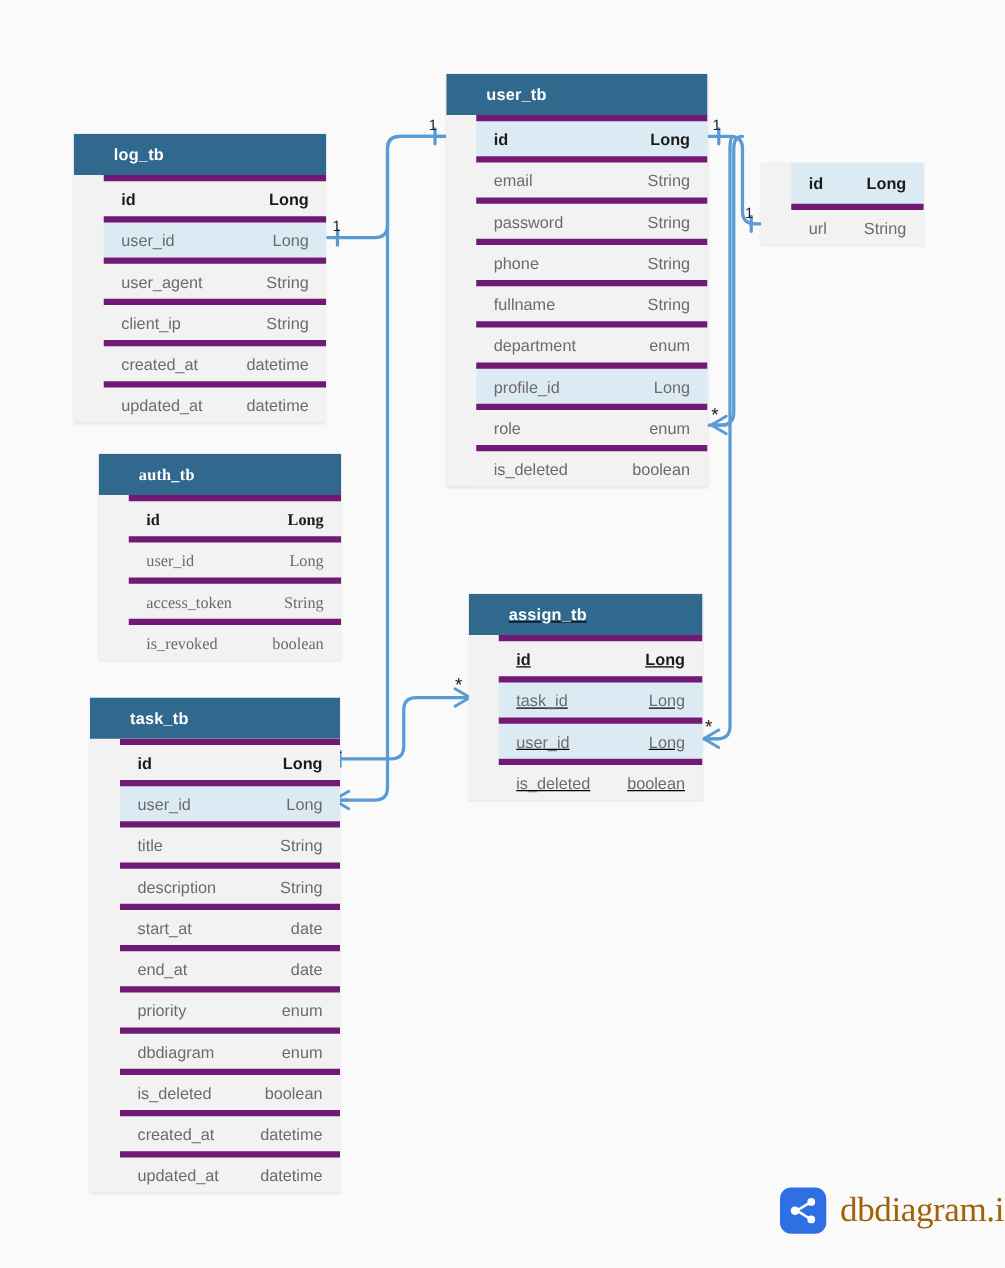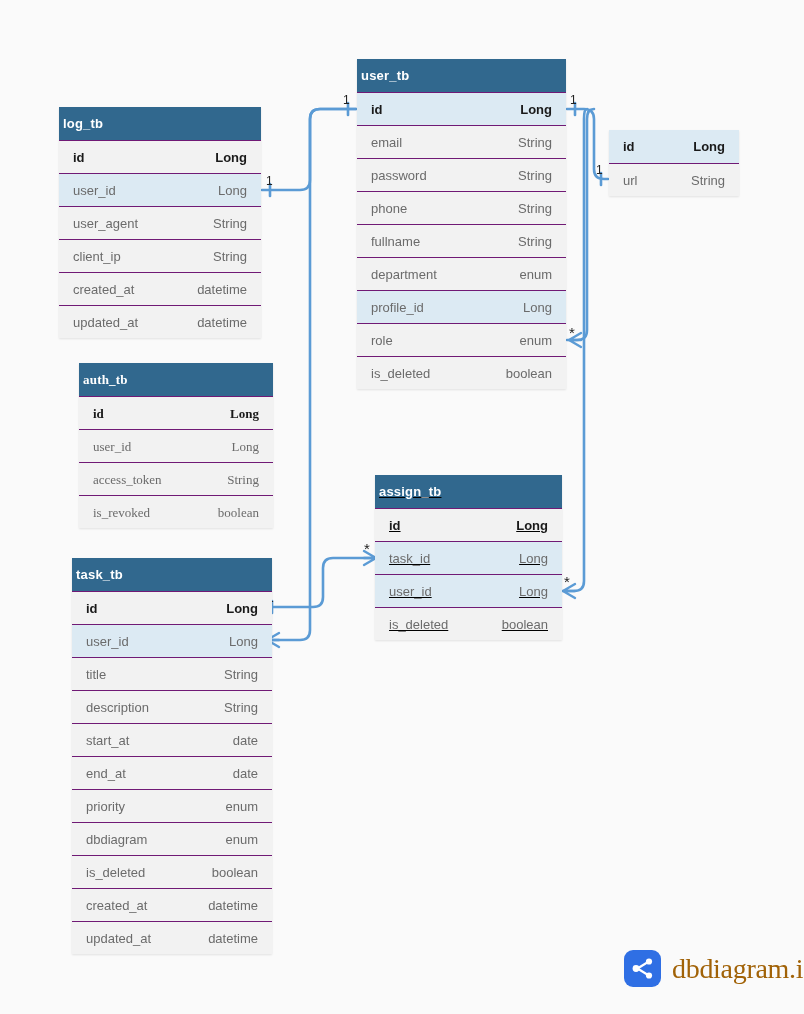--- a/index.html
+++ b/index.html
@@ -48,36 +48,37 @@
     box-shadow: 0 1px 2px rgba(0,0,0,0.10);
     overflow: hidden;
   }
   .table-header {
     background: #31688e;
     color: #ffffff;
     font-size: 13px;
     font-weight: bold;
     height: 33px;
     line-height: 33px;
-    padding: 0 4px;
+    padding: 0 32px;
     box-sizing: border-box;
     letter-spacing: 0.2px;
   }
   .row {
     height: 33px;
     line-height: 33px;
     display: flex;
     align-items: center;
     justify-content: space-between;
     padding: 0 14px;
     box-sizing: border-box;
     background: #f2f2f2;
-    border-top: 1px solid #701a75;
+    border-top: 5px solid #701a75;
     font-size: 13px;
     color: #6b6b6b;
+    margin-left: 24px;
   }
   .row:first-of-type { border-top: none; }
   .row.pk {
     color: #1a1a1a;
     font-weight: bold;
   }
   .row.hl {
     background: #dceaf3;
   }
   .row .fname { white-space: nowrap; }

